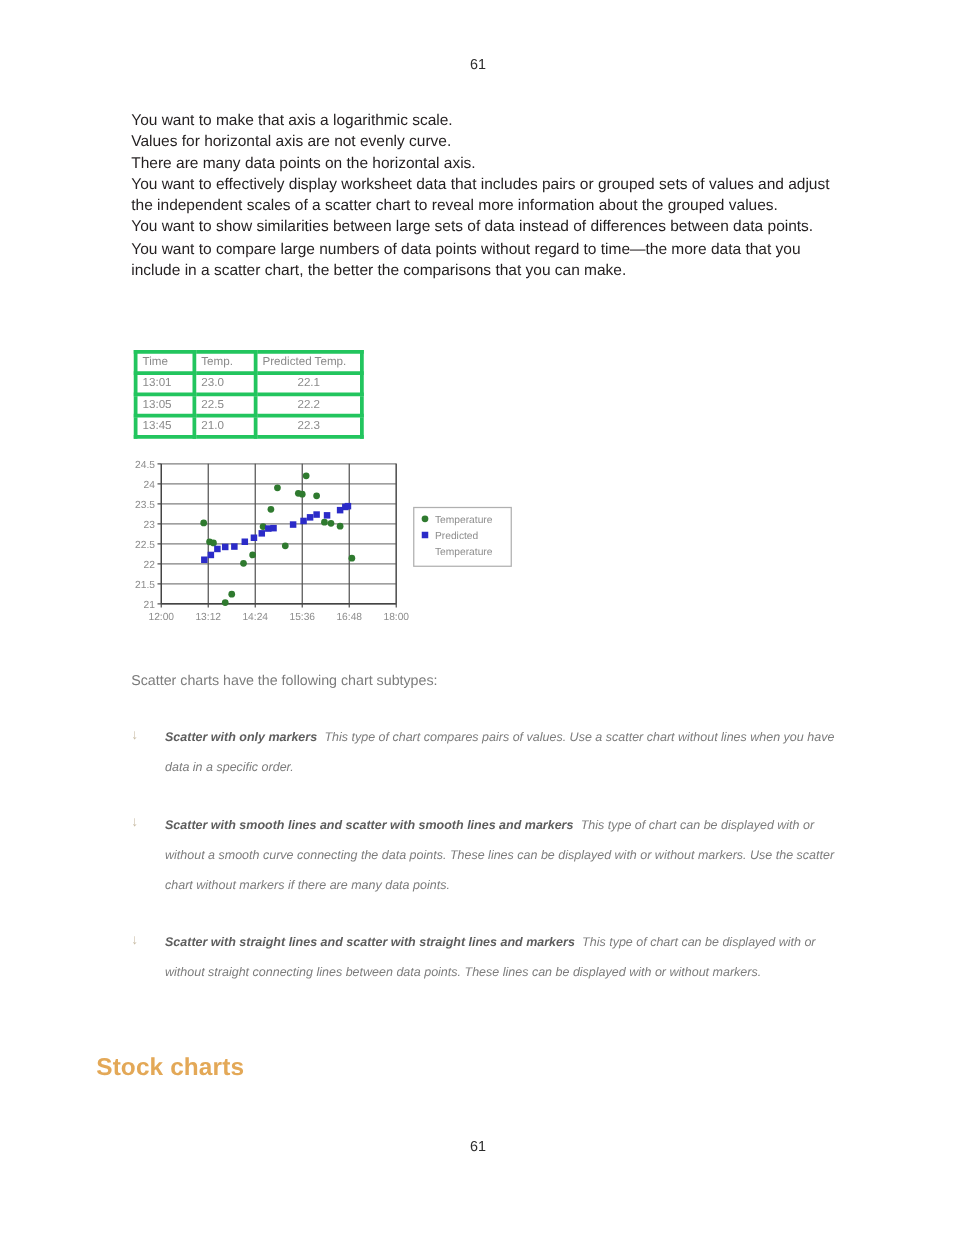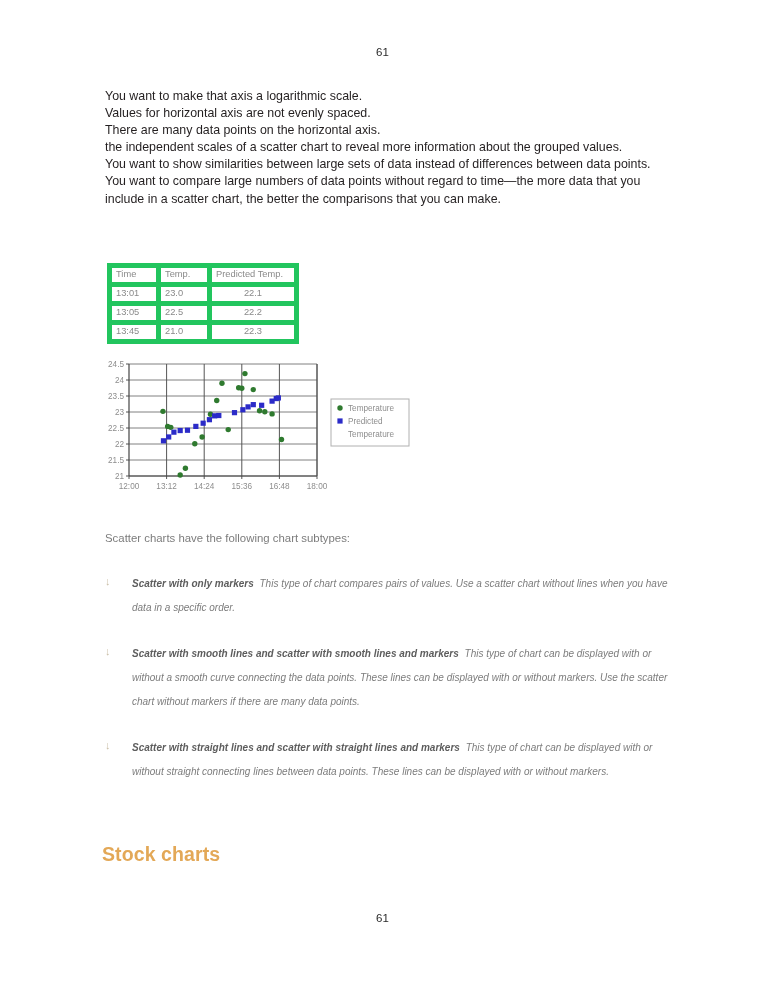--- a/index.html
+++ b/index.html
@@ -63,21 +63,21 @@
     margin-left: 2px;
     width: 260px;
   }
   table.sheet {
     border-collapse: collapse;
     font-size: 9.3px;
     color: #8a8a8a;
     font-family: "Liberation Sans", sans-serif;
   }
   table.sheet td, table.sheet th {
-    border: 5px solid #22c55e;
+    border: 3px solid #22c55e;
     padding: 1px 4px 1px 4px;
     font-weight: normal;
     line-height: 11px;
     height: 12px;
     white-space: nowrap;
   }
   table.sheet th { text-align: left; }
   .col-time  { width: 36px; }
   .col-temp  { width: 38px; }
   .col-pred  { width: 74px; text-align: center; }
@@ -155,42 +155,43 @@
     color: #5d5d5d;
     font-weight: bold;
   }
   .lead-gap { padding-right: 3px; }
 
   
   h2.stock-heading {
     margin: 0;
     padding: 0;
     position: absolute;
-    left: 102px;
+    left: 77px;
     top: 843px;
     font-size: 19.5px;
     font-weight: bold;
     color: #e3a857;
     font-family: "Liberation Sans", sans-serif;
     letter-spacing: 0.1px;
   }
 </style>
 </head>
 <body>
 
 <div class="page">
 
   <div class="page-num page-num-top">61</div>
 
   <div class="content">
 
     <div class="intro-lines">
       <p>You want to make that axis a logarithmic scale.</p>
-      <p>Values for horizontal axis are not evenly spaced.</p>
+      <p>Values for horizontal axis are not evenly curve.</p>
       <p>There are many data points on the horizontal axis.</p>
+      <p>You want to effectively display worksheet data that includes pairs or grouped sets of values and adjust</p>
       <p>the independent scales of a scatter chart to reveal more information about the grouped values.</p>
       <p>You want to show similarities between large sets of data instead of differences between data points.</p>
       <p>You want to compare large numbers of data points without regard to time—the more data that you</p>
       <p>include in a scatter chart, the better the comparisons that you can make.</p>
     </div>
 
     <div class="spacer-intro"></div>
 
 
     <div class="sheet-wrap">

